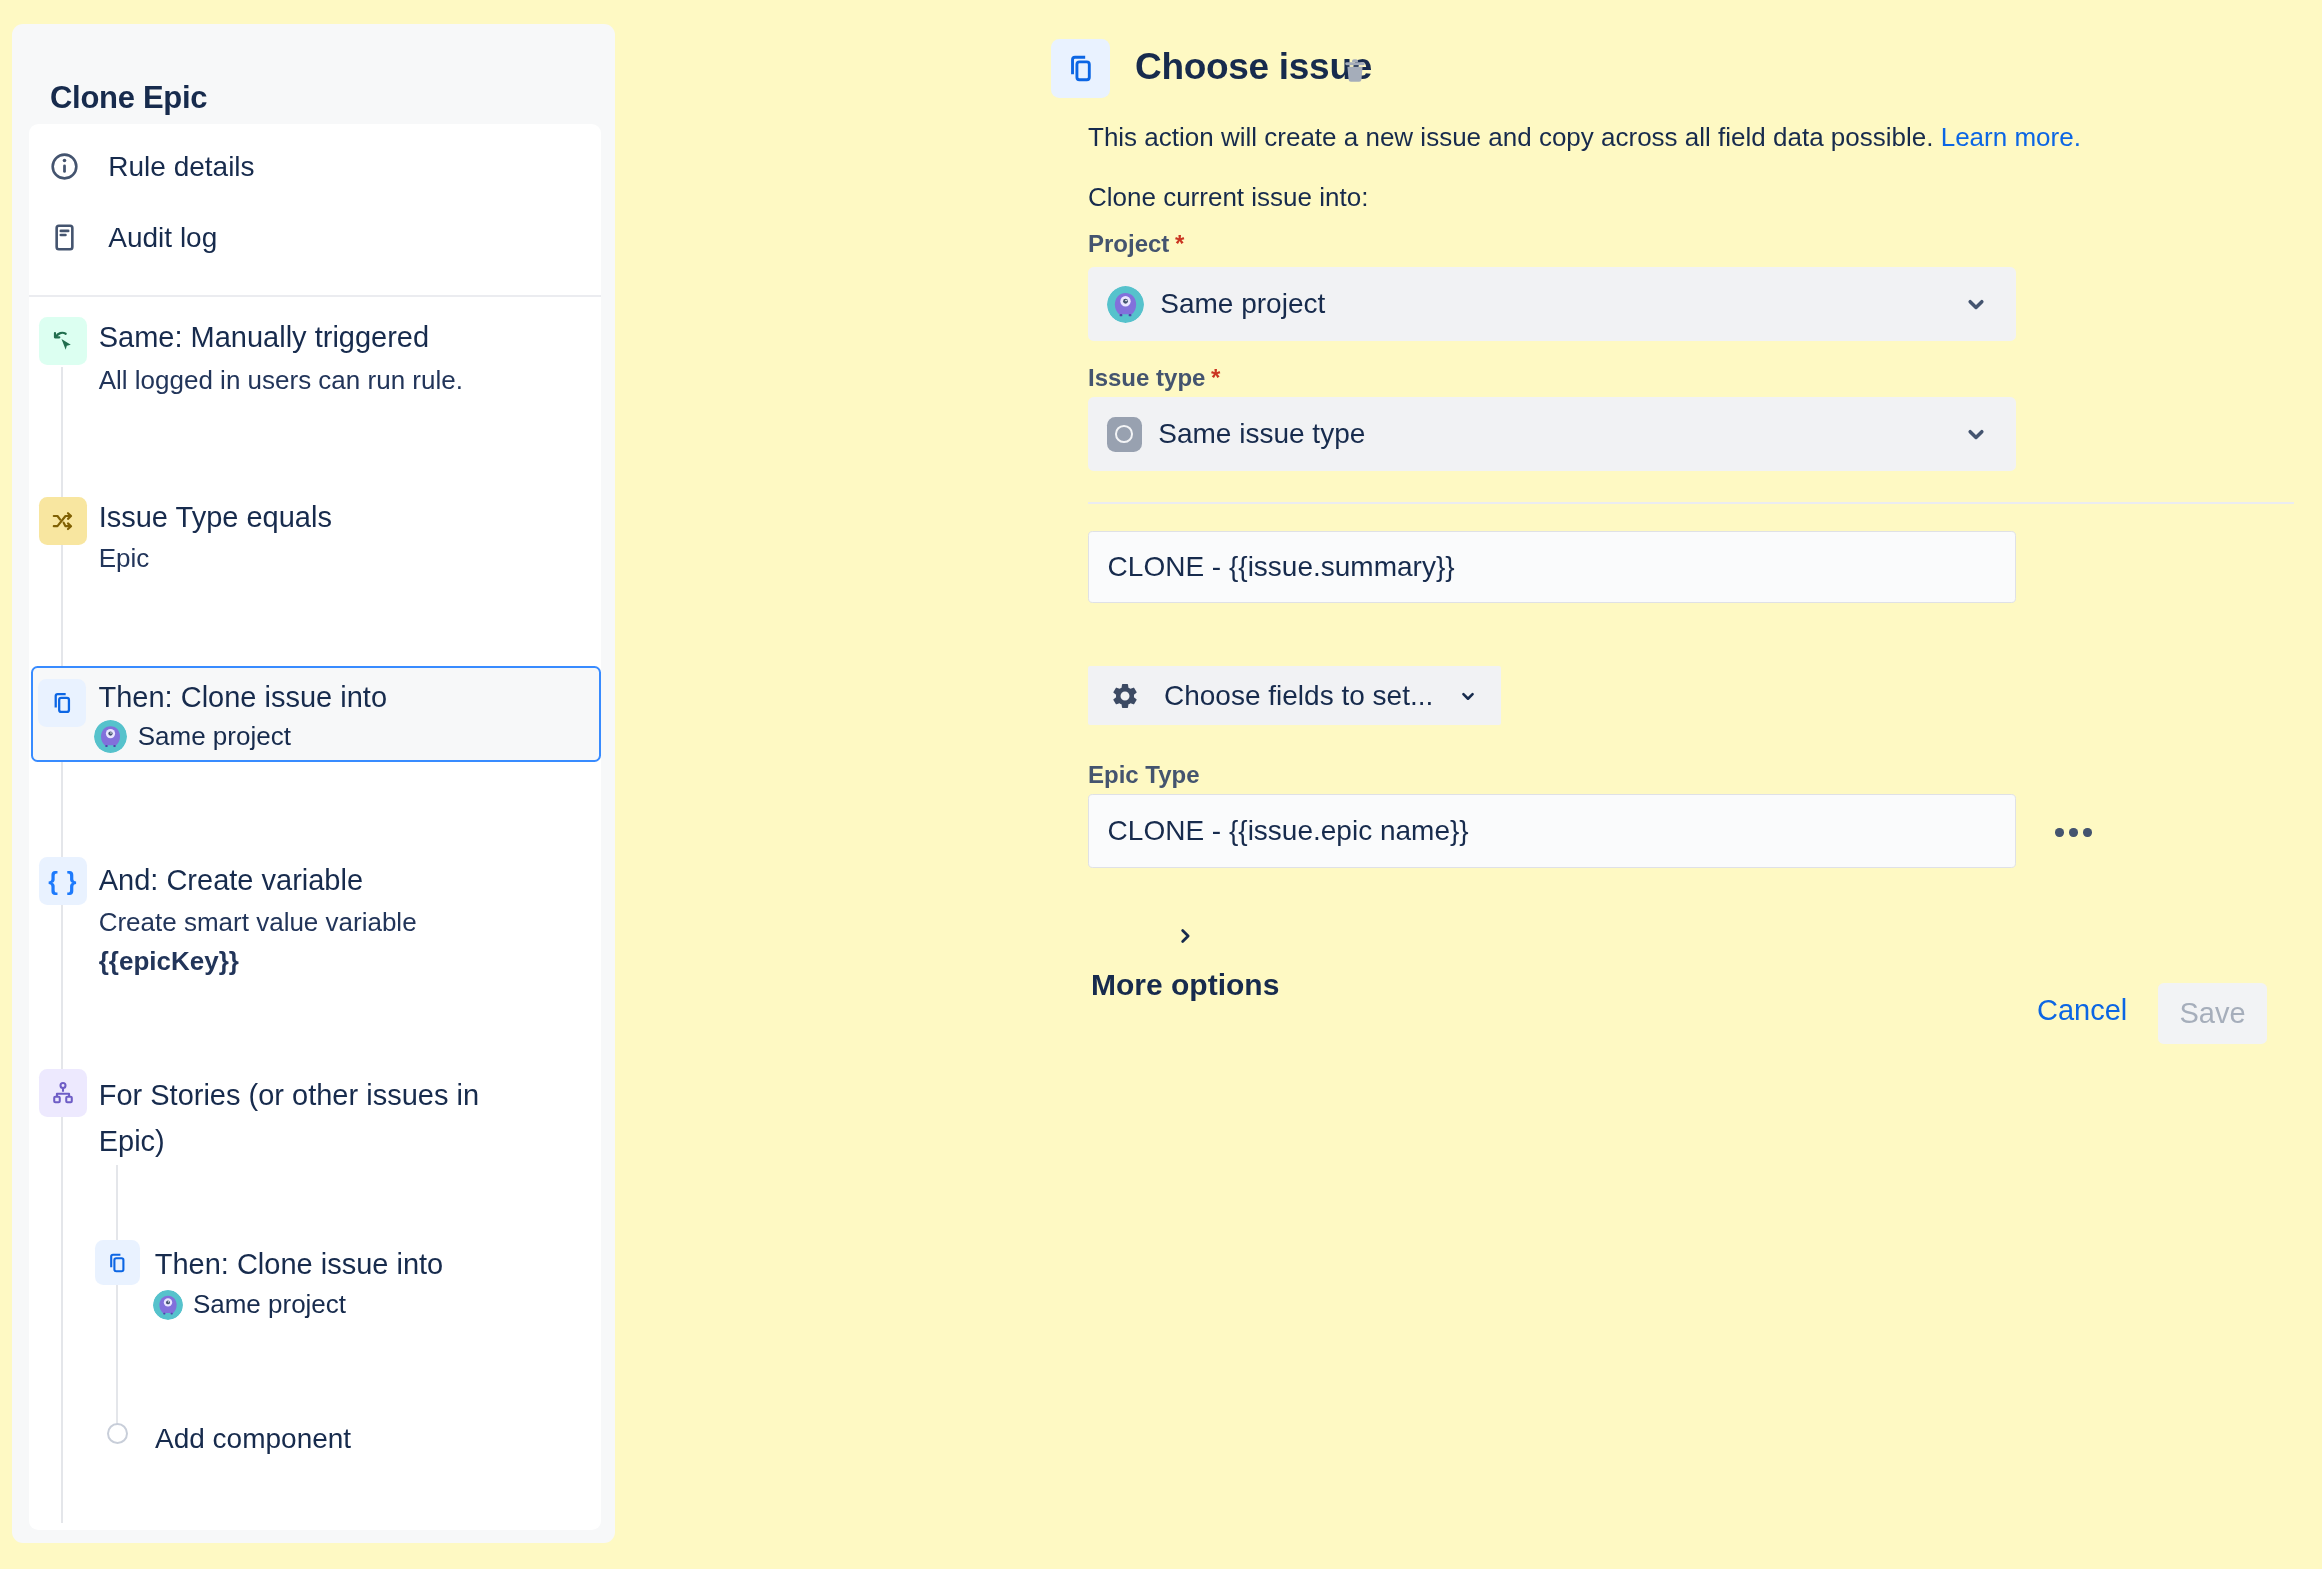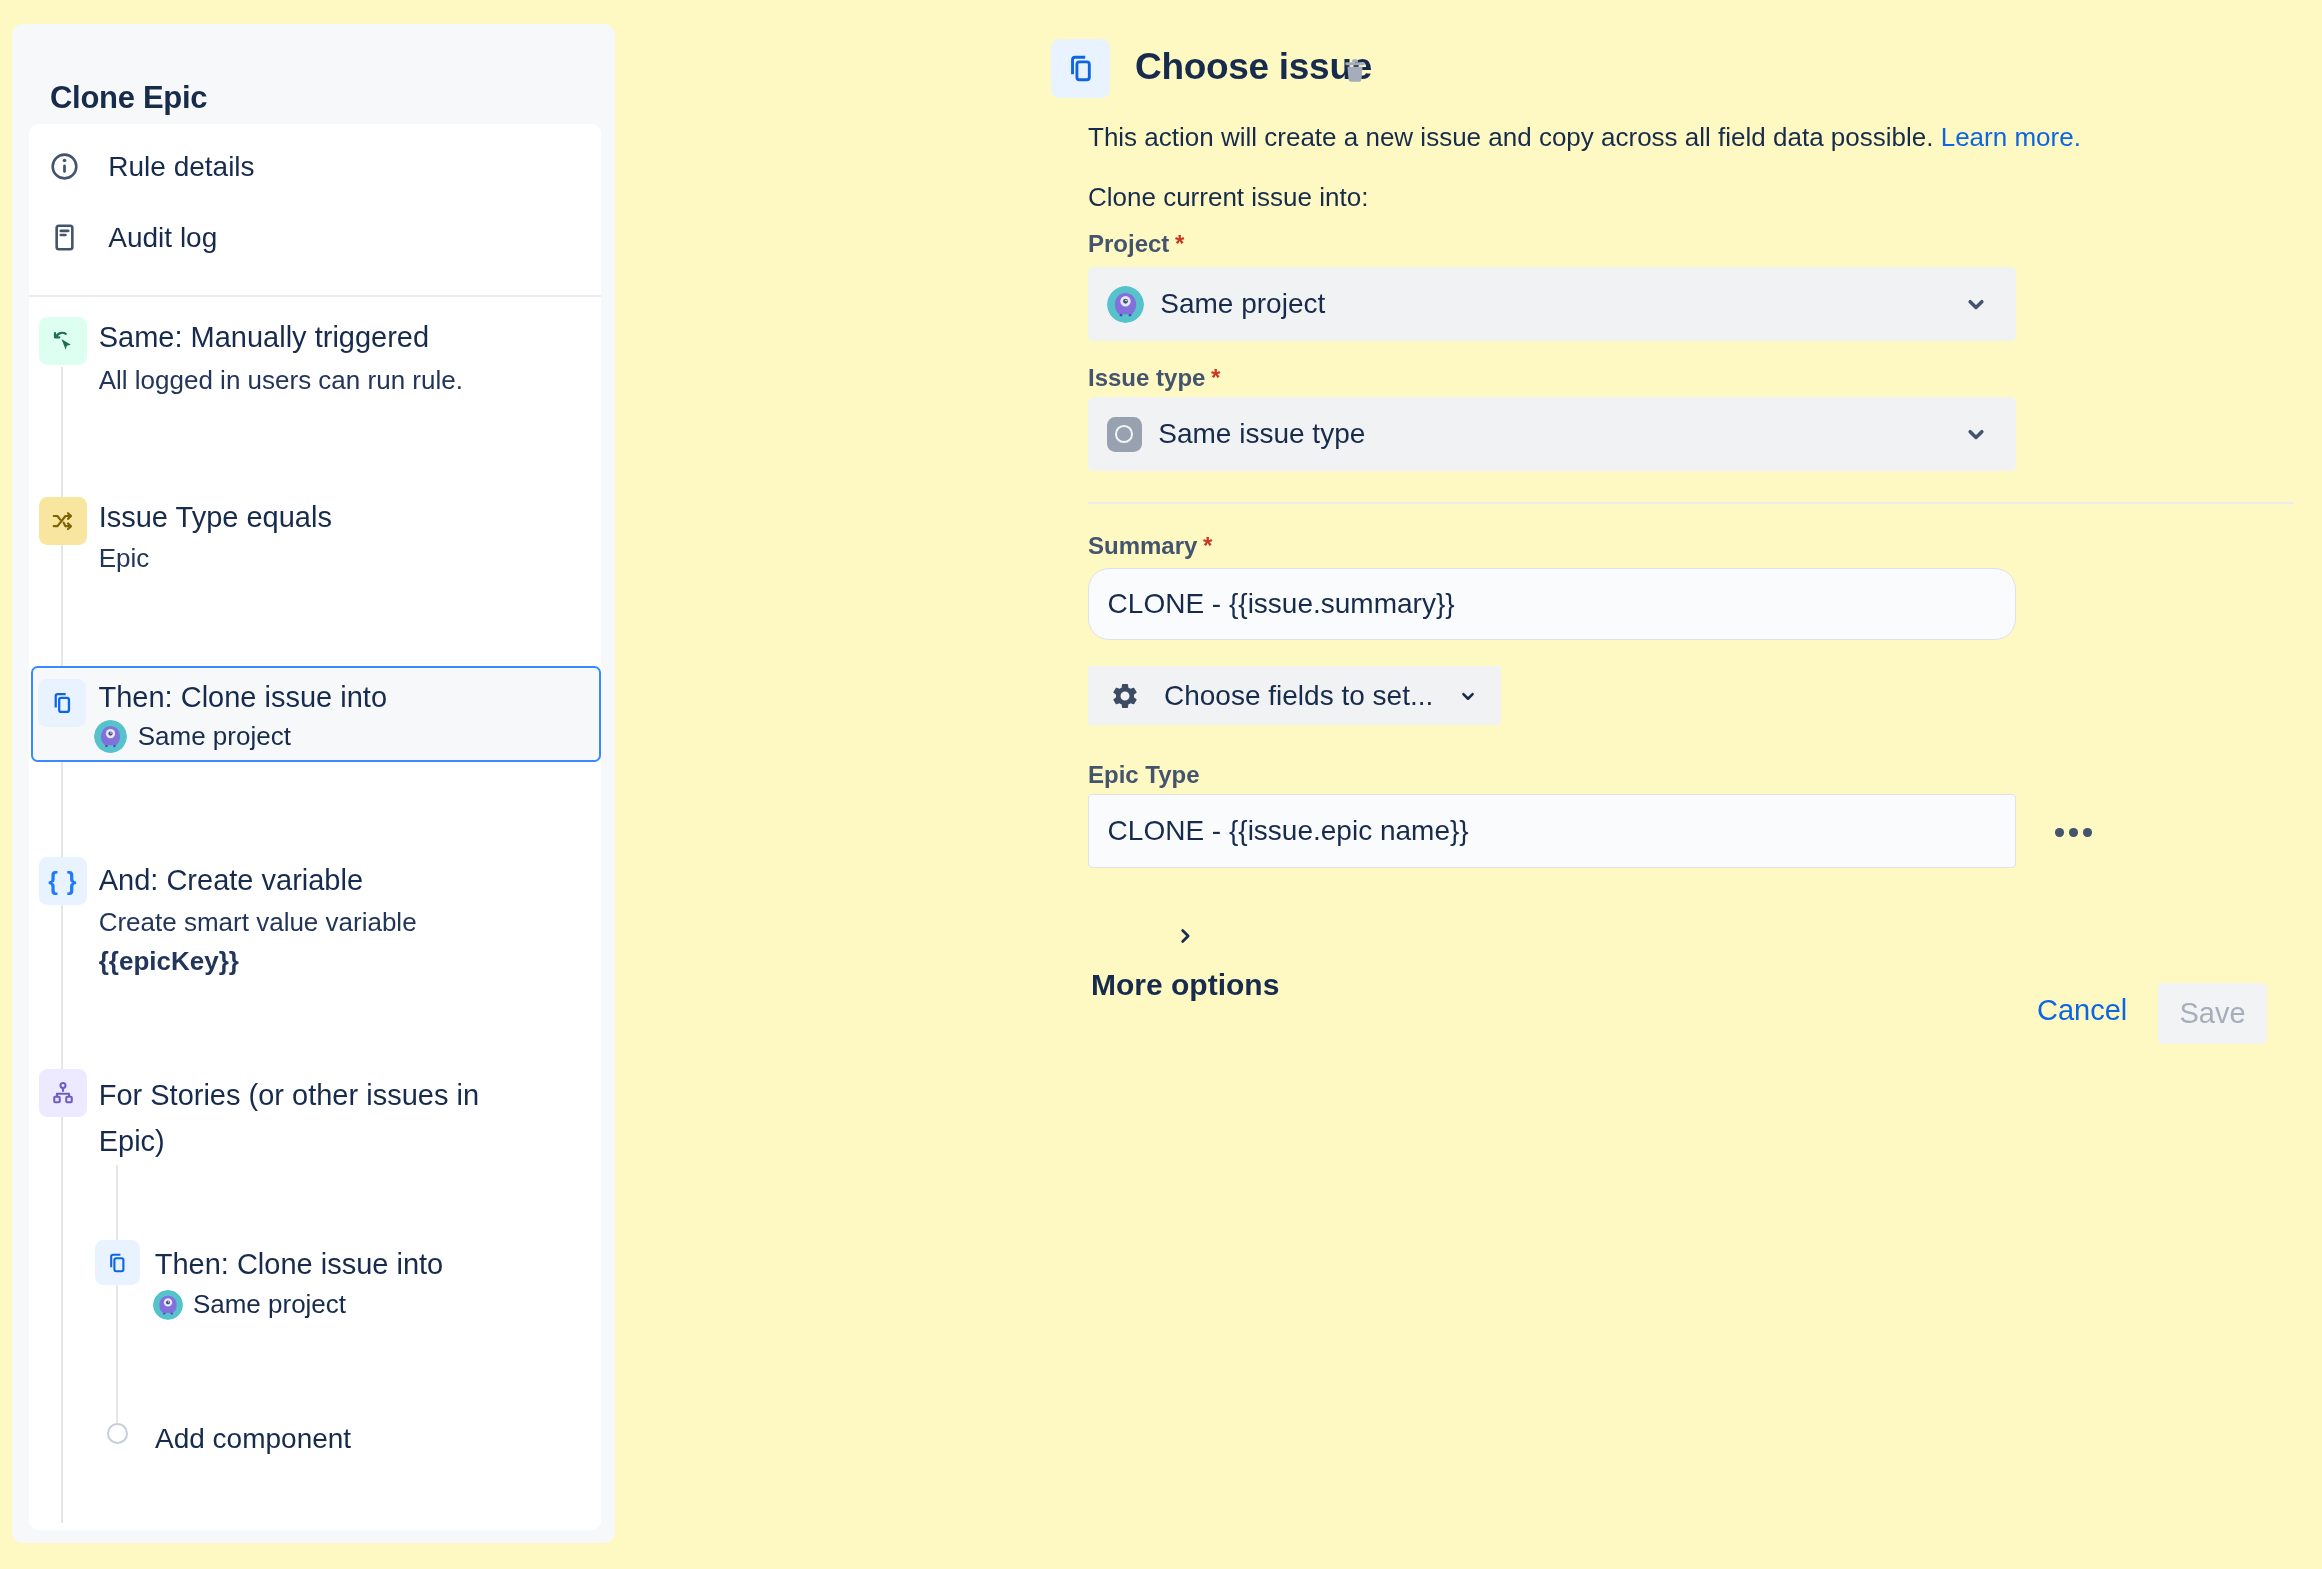--- a/index.html
+++ b/index.html
@@ -79,21 +79,21 @@
   .f-select .chev { margin-left:auto; display:flex; }
   .it-badge { width:35px; height:35px; background:#98A1B0; border-radius:8.3px;
               display:flex; align-items:center; justify-content:center; }
   .it-badge .ring { width:17.6px; height:17.6px; border:2.8px solid #F3F4F6; border-radius:50%; }
 
   .m-divider { position:absolute; left:1088px; top:502px; width:1206px; height:1.9px; background:#EBECF0; }
 
   .f-input { position:absolute; left:1088px; width:928px; height:72px; background:#FAFBFC;
              border:1.9px solid #DFE1E6; border-radius:4.6px; font-family:"Liberation Sans",sans-serif;
              font-size:28px; color:#172B4D; padding:0 18.6px; }
-  .in-summary { top:568px;border-radius:21px; } .in-epic { top:794px; height:74px; }
+  .in-summary { top:531px; } .in-epic { top:794px; height:74px; }
 
   .choose-btn { position:absolute; left:1088px; top:666px; height:59px; background:#F1F2F4;
                 border:none; border-radius:2px; display:flex; align-items:center; gap:24px;
                 padding:0 22px; cursor:pointer; font-family:"Liberation Sans",sans-serif; }
   .choose-btn .cb-label { font-size:28px; font-weight:500; color:#172B4D; }
 
   .dots-btn { position:absolute; left:2044px; top:814px; width:59px; height:37px; border:none;
               background:transparent; cursor:pointer; display:flex; align-items:center;
               justify-content:center; gap:5.6px; }
   .dots-btn i { width:8.3px; height:8.3px; border-radius:50%; background:#44546F; display:block; }

